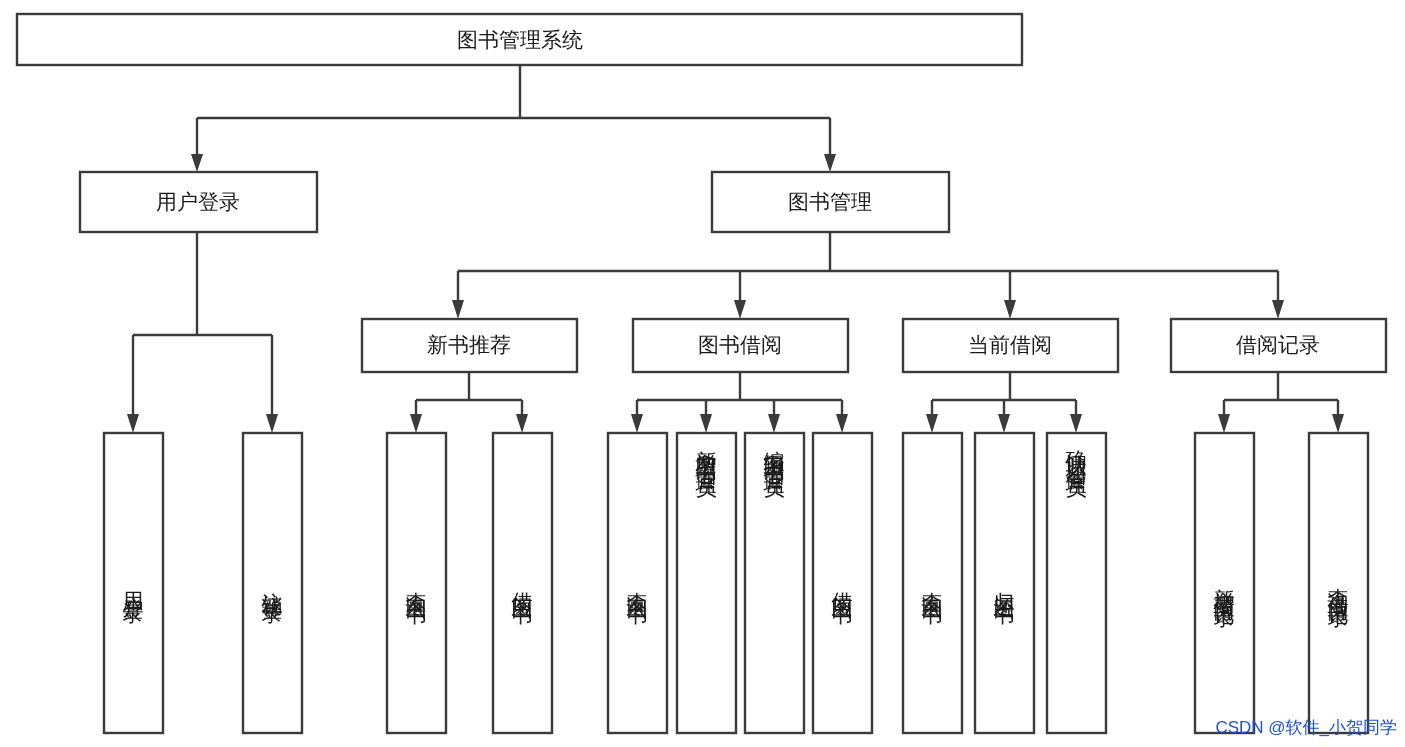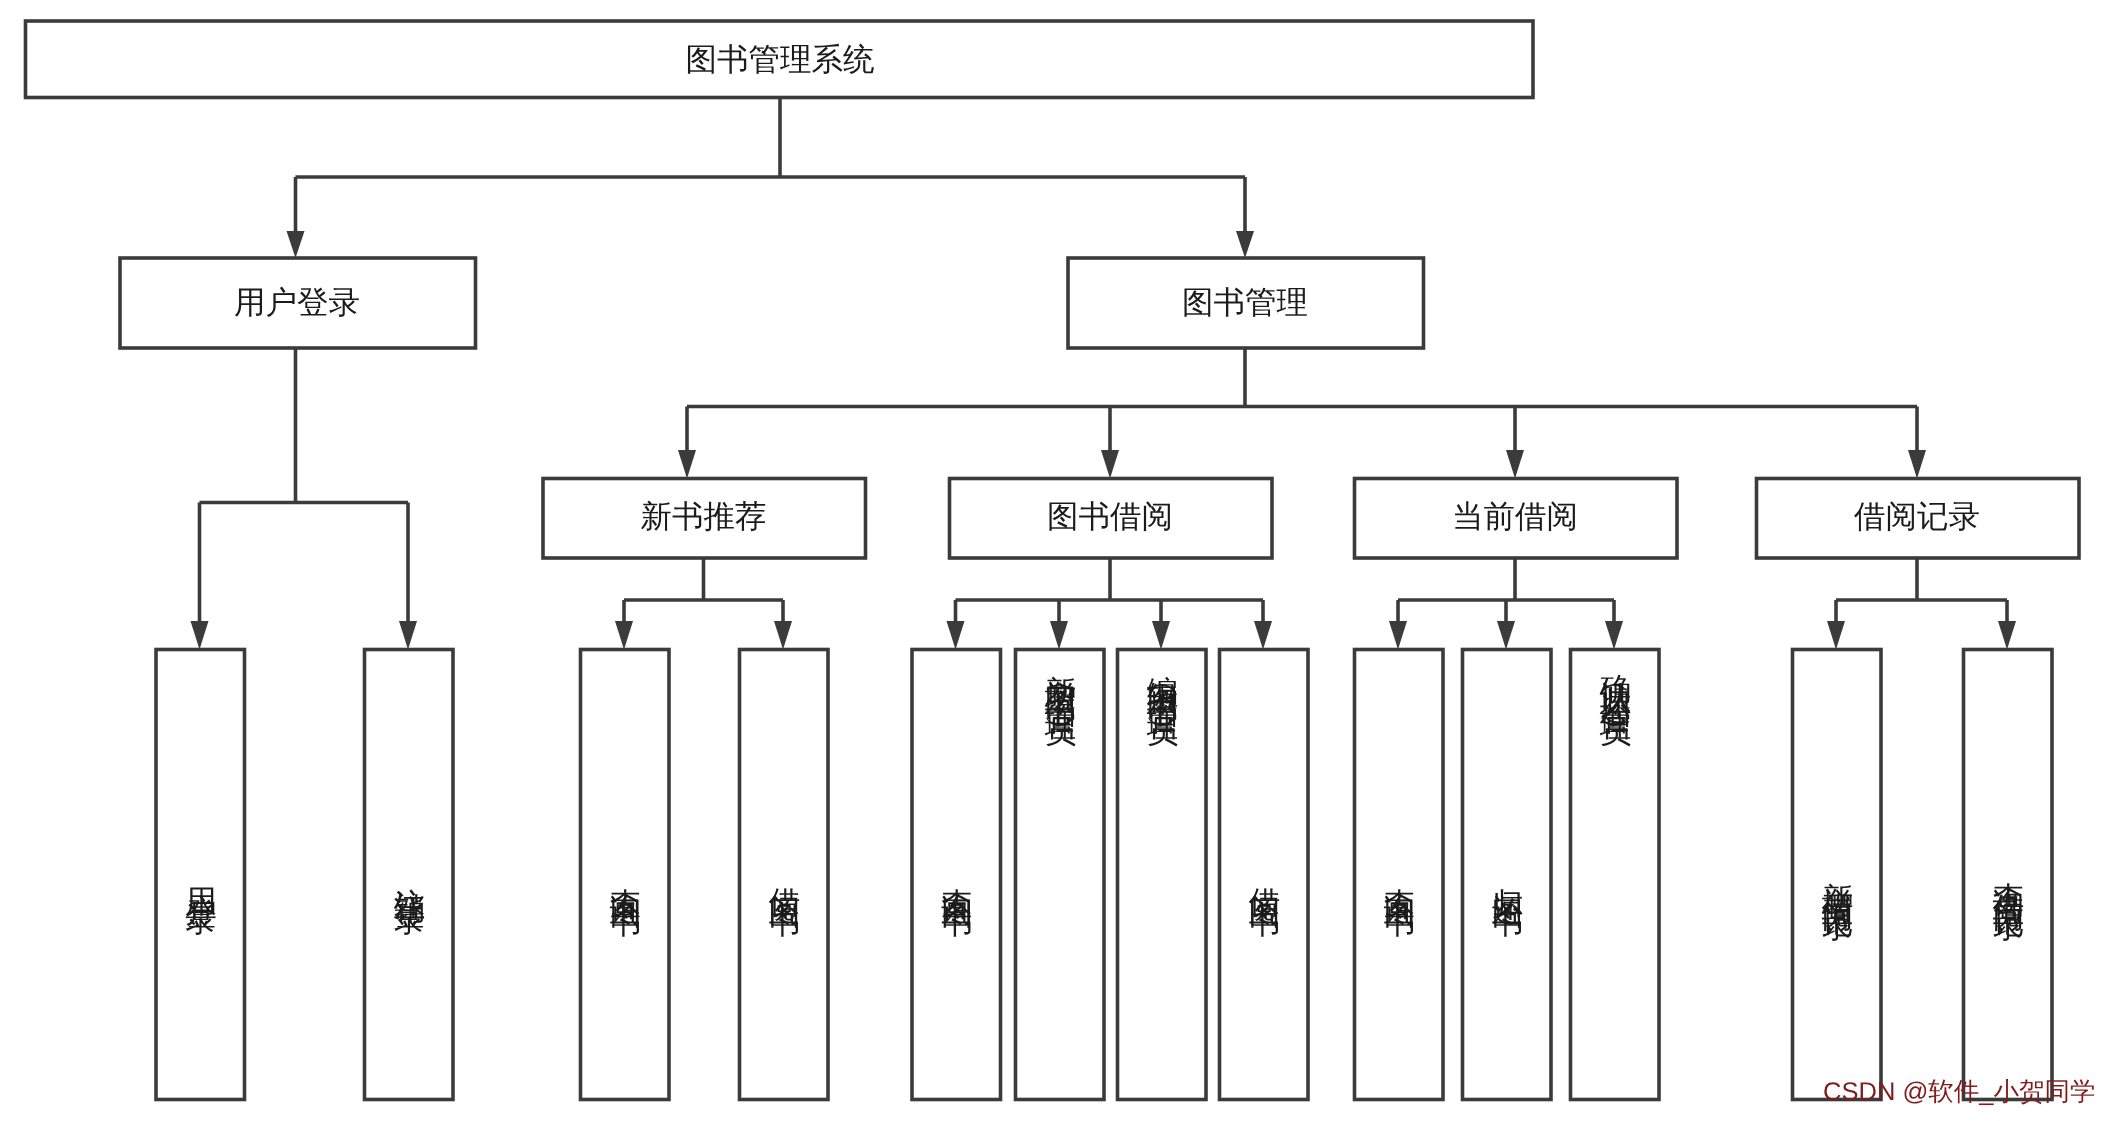--- a/index.html
+++ b/index.html
@@ -65,21 +65,21 @@
     color: #1b1b1b;
     letter-spacing: 4px;
     white-space: nowrap;
   }
   .watermark {
     position: absolute;
     right: 8px;
     bottom: 6px;
     font-family: "Liberation Sans", "DejaVu Sans", sans-serif;
     font-size: 17px;
-    color: #7f1d1d;
+    color: #1d4ed8;
     white-space: nowrap;
     user-select: none;
   }
 </style>
 </head>
 <body>
 
 <div id="diagram-root">
 
   <svg id="tree-svg" viewBox="0 0 1405 747">

